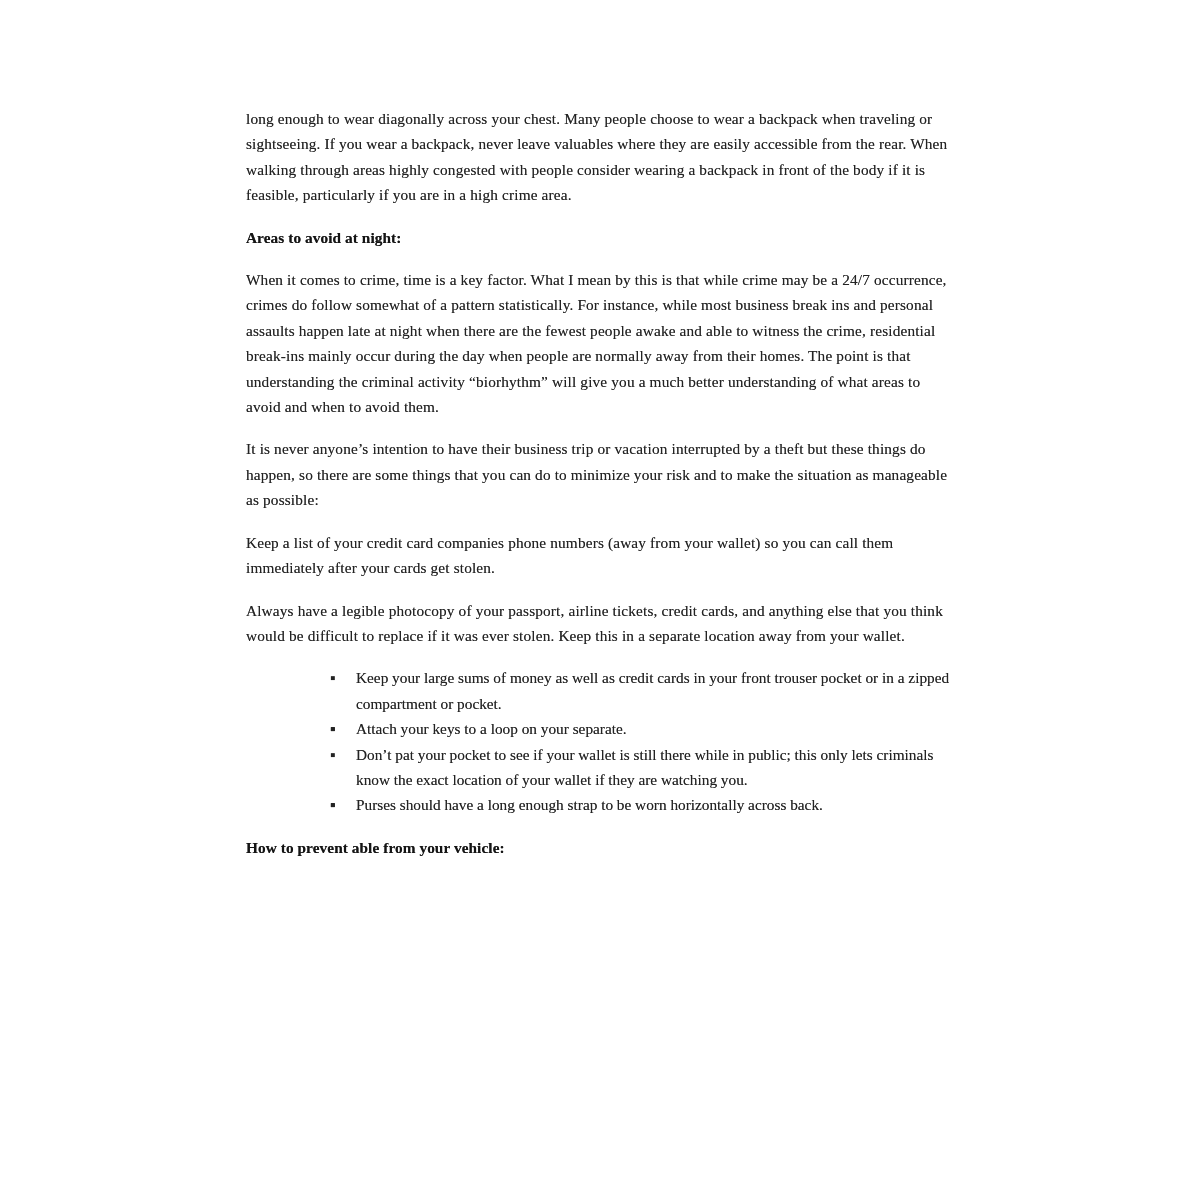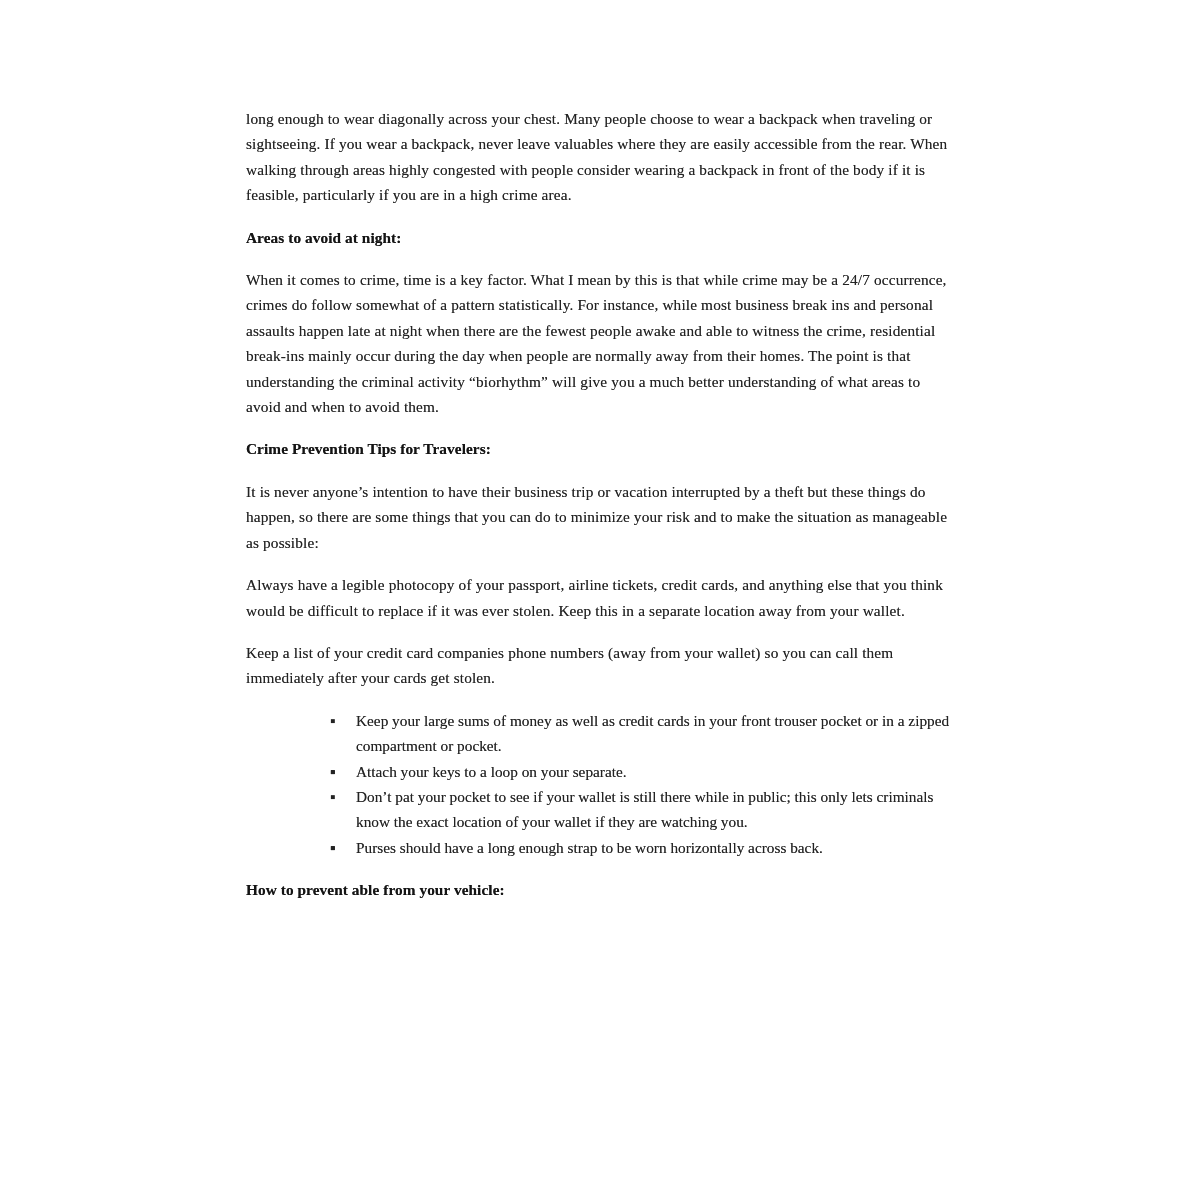--- a/index.html
+++ b/index.html
@@ -94,27 +94,26 @@
 
 <div class="page">
   <div class="doc-body">
 
     <p class="para">long enough to wear diagonally across your chest. Many people choose to wear a backpack when traveling or sightseeing. If you wear a backpack, never leave valuables where they are easily accessible from the rear. When walking through areas highly congested with people consider wearing a backpack in front of the body if it is feasible, particularly if you are in a high crime area.</p>
 
     <p class="heading">Areas to avoid at night:</p>
 
     <p class="para">When it comes to crime, time is a key factor. What I mean by this is that while crime may be a 24/7 occurrence, crimes do follow somewhat of a pattern statistically. For instance, while most business break ins and personal assaults happen late at night when there are the fewest people awake and able to witness the crime, residential break-ins mainly occur during the day when people are normally away from their homes. The point is that understanding the criminal activity “biorhythm” will give you a much better understanding of what areas to avoid and when to avoid them.</p>
 
-    <p class="heading">Crime Prevention Tips for Travelers:</p>
 
     <p class="para">It is never anyone’s intention to have their business trip or vacation interrupted by a theft but these things do happen, so there are some things that you can do to minimize your risk and to make the situation as manageable as possible:</p>
 
+    <p class="para">Keep a list of your credit card companies phone numbers (away from your wallet) so you can call them immediately after your cards get stolen.</p>
+
     <p class="para">Always have a legible photocopy of your passport, airline tickets, credit cards, and anything else that you think would be difficult to replace if it was ever stolen. Keep this in a separate location away from your wallet.</p>
-
-    <p class="para">Keep a list of your credit card companies phone numbers (away from your wallet) so you can call them immediately after your cards get stolen.</p>
 
 
     <ul class="tips">
       <li>
         <span class="bullet-mark">▪</span>
         <span>Keep your large sums of money as well as credit cards in your front trouser pocket or in a zipped compartment or pocket.</span>
       </li>
       <li>
         <span class="bullet-mark">▪</span>
       </li>

